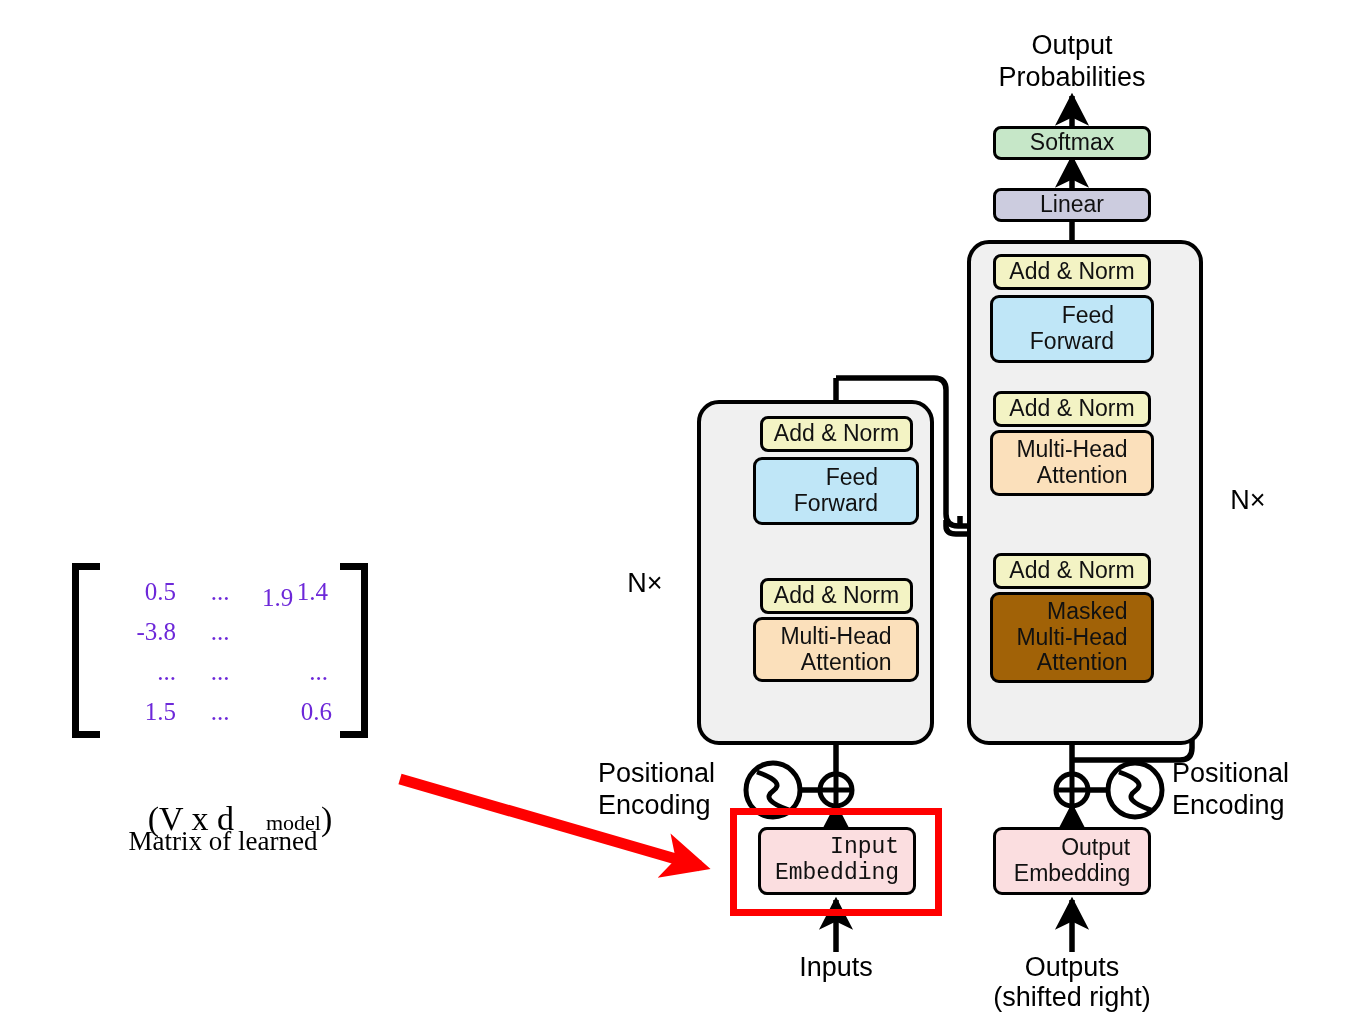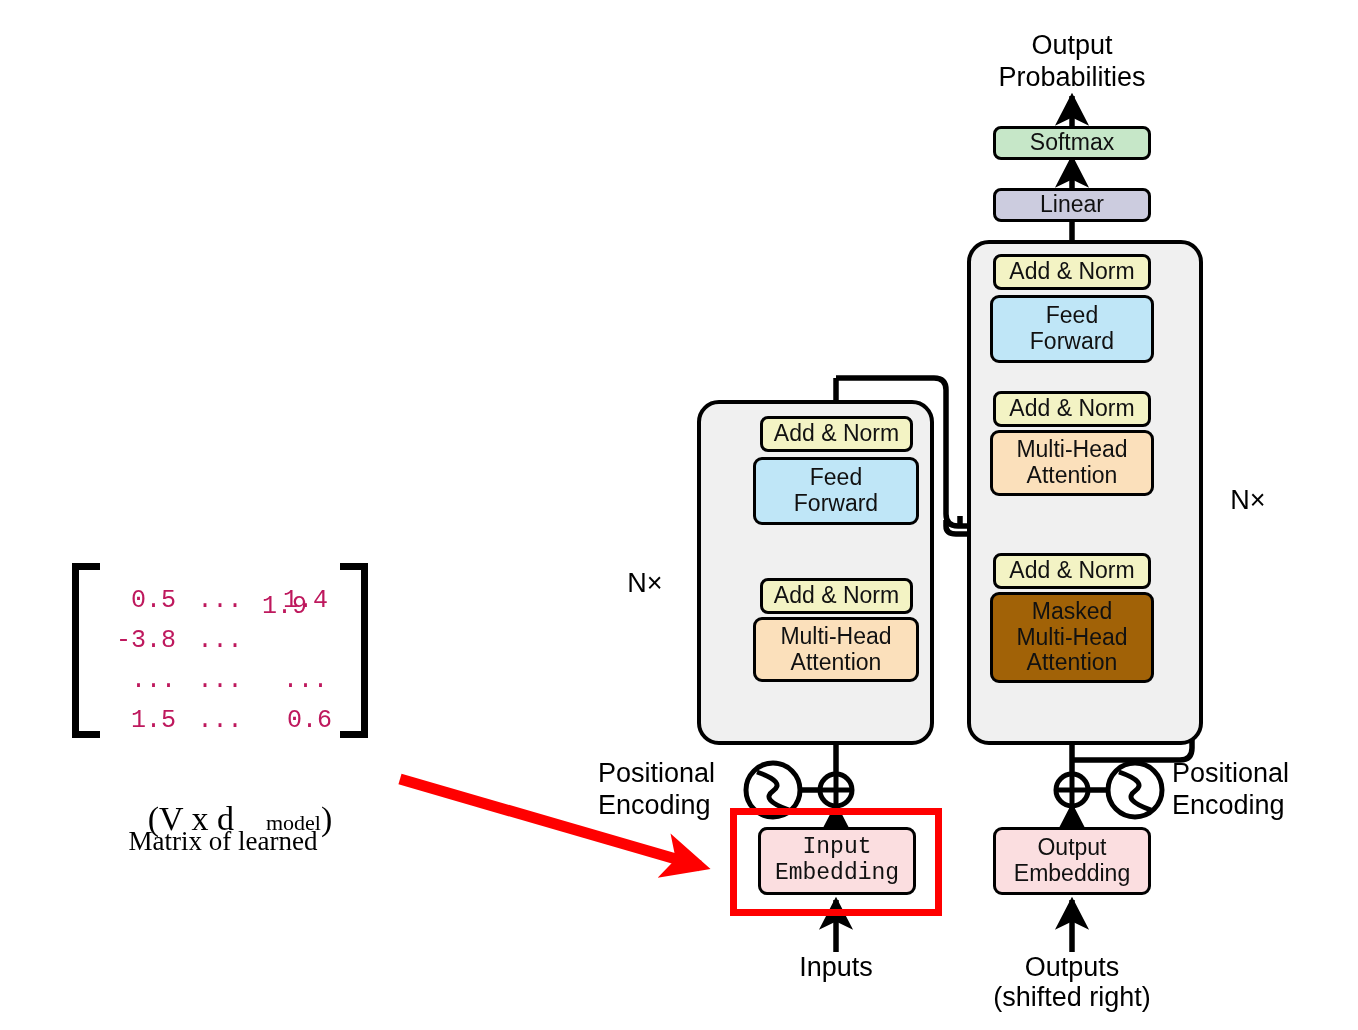--- a/index.html
+++ b/index.html
@@ -34,21 +34,21 @@
   .lbl.big { font-size: 27px; }
   
   .box {
     position: absolute;
     box-sizing: border-box;
     border: 3.5px solid #000;
     border-radius: 9px;
     display: flex;
     align-items: center;
     justify-content: center;
-    text-align: center;
+    text-align: right;
     font-family: "Liberation Sans", sans-serif;
     font-size: 23px;
     color: #111;
     line-height: 1.12;
     white-space: pre-line;
     z-index: 4;
   }
   .box.thin { border-width: 3px; border-radius: 8px; }
   
   .panel {
@@ -59,25 +59,24 @@
     border-radius: 22px;
     z-index: 1;
   }
   
   #matrix-wrap {
     position: absolute;
     font-family: "DejaVu Sans Mono", monospace;
   }
   .mrow {
     position: absolute;
-    font-family: Liberation Mono, monospace;
+    font-family: Liberation Serif, serif;
     font-size: 25px;
-    color: #be185d;
+    color: #6d28d9;
     white-space: pre;
-    margin-top: 8px;
   }
   .bracket {
     position: absolute;
     box-sizing: border-box;
     border-top: 7px solid #000;
     border-bottom: 7px solid #000;
     width: 28px;
   }
   .bracket.left { border-left: 7px solid #000; }
   .bracket.right { border-right: 7px solid #000; }

